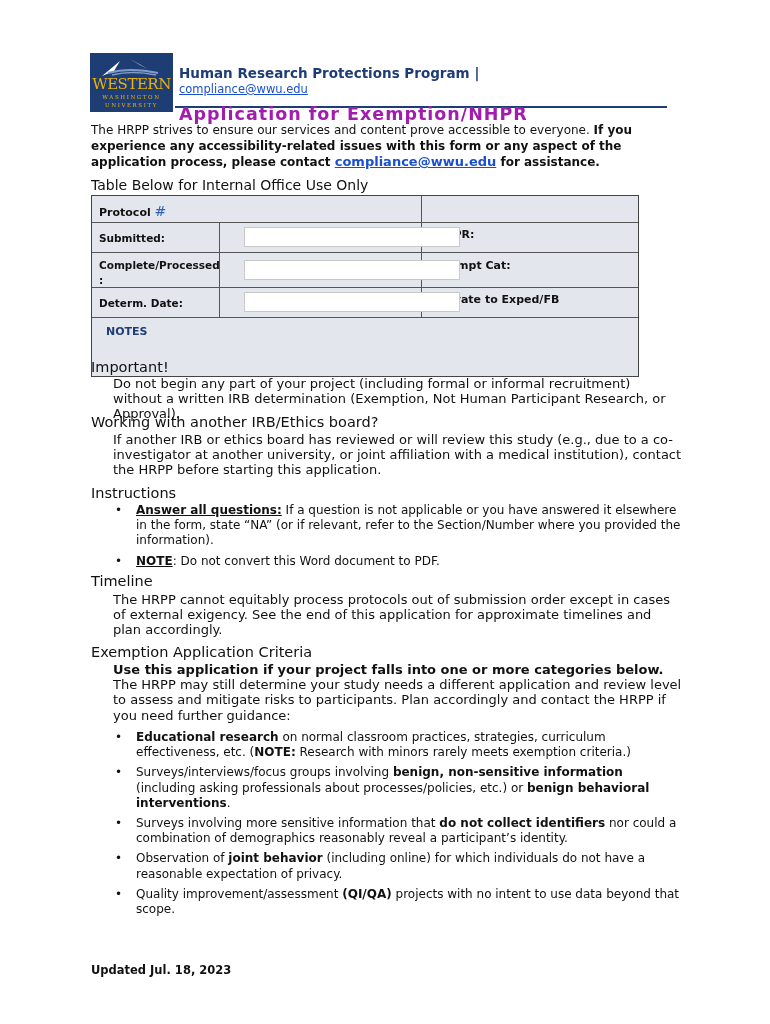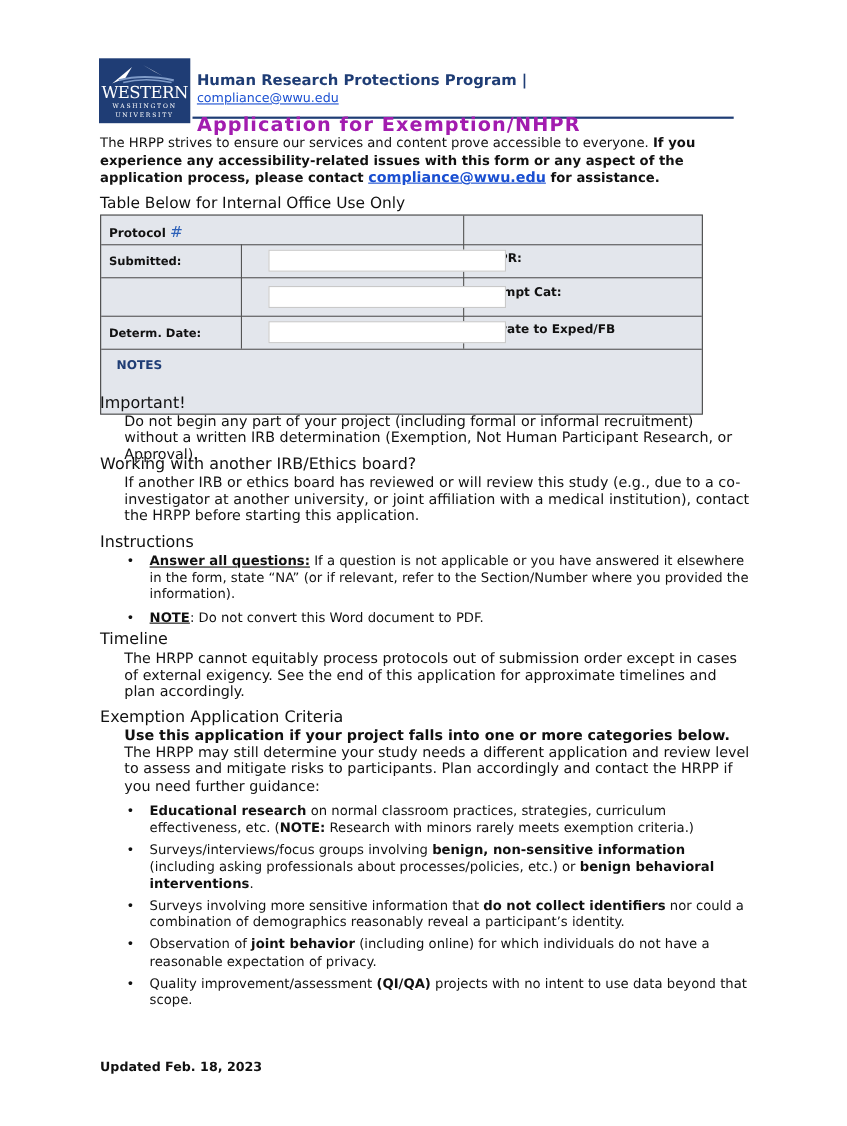--- a/index.html
+++ b/index.html
@@ -1,18 +1,18 @@
 <!DOCTYPE html>
 <html><head>
 <meta charset="utf-8">
 <style>
   html,body{margin:0;padding:0;background:#fff;}
   body{width:770px;height:1024px;position:relative;font-family:"DejaVu Sans",sans-serif;color:#111;overflow:hidden;}
   .abs{position:absolute;}
-  .logo{left:90px;top:53px;width:83px;height:59px;background:#1f3d75;color:#ffffff;text-align:center;}
+  .logo{left:90px;top:53px;width:83px;height:59px;background:#1f3d75;color:#eab308;text-align:center;}
   .logo svg{position:absolute;left:10px;top:4px;}
   .logo .w{position:absolute;left:0;right:0;top:22px;font-family:"DejaVu Serif",serif;font-size:15px;letter-spacing:-0.5px;}
   .logo .s{position:absolute;left:0;right:0;font-family:"DejaVu Serif",serif;font-size:5.5px;letter-spacing:1.6px;}
   .hdr-title{left:179px;top:65px;font-size:13.5px;font-weight:bold;color:#1f3d75;}
   .hdr-email{left:179px;top:82px;font-size:11.5px;color:#1a4fd1;text-decoration:underline;}
   .hdr-line{left:175px;top:106px;width:492px;height:2px;background:#1f3d75;}
   .app-title{left:179px;top:104px;font-size:17.5px;font-weight:bold;color:#a21caf;letter-spacing:1px;}
   .intro{left:91px;top:123px;width:600px;font-size:12px;line-height:15.5px;}
   .intro a{color:#1a4fd1;text-decoration:underline;font-weight:bold;font-size:13px;}
   .tbl-cap{left:91px;top:177px;font-size:14px;}
@@ -56,20 +56,22 @@
   <div class="line" style="left:329px;top:0;width:1px;height:121px;"></div>
   <div class="line" style="left:0;top:26px;width:546px;height:1px;"></div>
   <div class="line" style="left:0;top:56px;width:546px;height:1px;"></div>
   <div class="line" style="left:0;top:91px;width:546px;height:1px;"></div>
   <div class="line" style="left:0;top:121px;width:546px;height:1px;"></div>
   <div class="line" style="left:127px;top:26px;width:1px;height:95px;"></div>
 
   <div class="lbl" style="left:7px;top:7px;font-size:11px;"><span>Protocol</span> <span style="color:#2b5fb8;font-weight:normal;font-size:14px;">#</span></div>
 
   <div class="lbl" style="left:7px;top:36px;">Submitted:</div>
+  <div class="lbl" style="left:7px;top:62px;width:118px;line-height:15px;white-space:pre-line;">Complete/Processed
+:</div>
   <div class="lbl" style="left:7px;top:101px;">Determ. Date:</div>
 
   <div class="rlbl" style="left:343px;top:32px;"><span style="visibility:hidden">N</span><span>HPR:</span></div>
   <div class="rlbl" style="left:343px;top:63px;"><span style="visibility:hidden">Ex</span><span>empt Cat:</span></div>
   <div class="rlbl" style="left:343px;top:97px;"><span style="visibility:hidden">El</span><span>evate to Exped/FB</span></div>
 
   <input class="box" style="left: 152px; top: 31px;" value="">
   <input class="box" style="left: 152px; top: 64px;" value="">
   <input class="box" style="left: 152px; top: 96px;" value="">
 
@@ -94,13 +96,13 @@
 <h2 style="top:644px;">Exemption Application Criteria</h2>
 <div class="para" style="top:662px;"><b>Use this application if your project falls into one or more categories below.</b><span> The HRPP may still determine your study needs a different application and review level to assess and mitigate risks to participants. Plan accordingly and contact the HRPP if you need further guidance:</span></div>
 <ul class="bul" id="criteria-list" style="top:730px;">
     <li><span class="dot">•</span><b>Educational research</b><span> on normal classroom practices, strategies, curriculum effectiveness, etc. (</span><b>NOTE:</b><span> Research with minors rarely meets exemption criteria.)</span></li>
     <li><span class="dot">•</span><span>Surveys/interviews/focus groups involving </span><b>benign, non-sensitive information</b><span> (including asking professionals about processes/policies, etc.) or </span><b>benign behavioral interventions</b><span>.</span></li>
     <li><span class="dot">•</span><span>Surveys involving more sensitive information that </span><b>do not collect identifiers</b><span> nor could a combination of demographics reasonably reveal a participant’s identity.</span></li>
     <li><span class="dot">•</span><span>Observation of </span><b>joint behavior</b><span> (including online) for which individuals do not have a reasonable expectation of privacy.</span></li>
     <li><span class="dot">•</span><span>Quality improvement/assessment </span><b>(QI/QA)</b><span> projects with no intent to use data beyond that scope.</span></li>
   </ul>
 
-<div class="abs footer">Updated Feb. 18, 2023</div>
+<div class="abs footer">Updated Jul. 18, 2023</div>
 
 </body></html>

